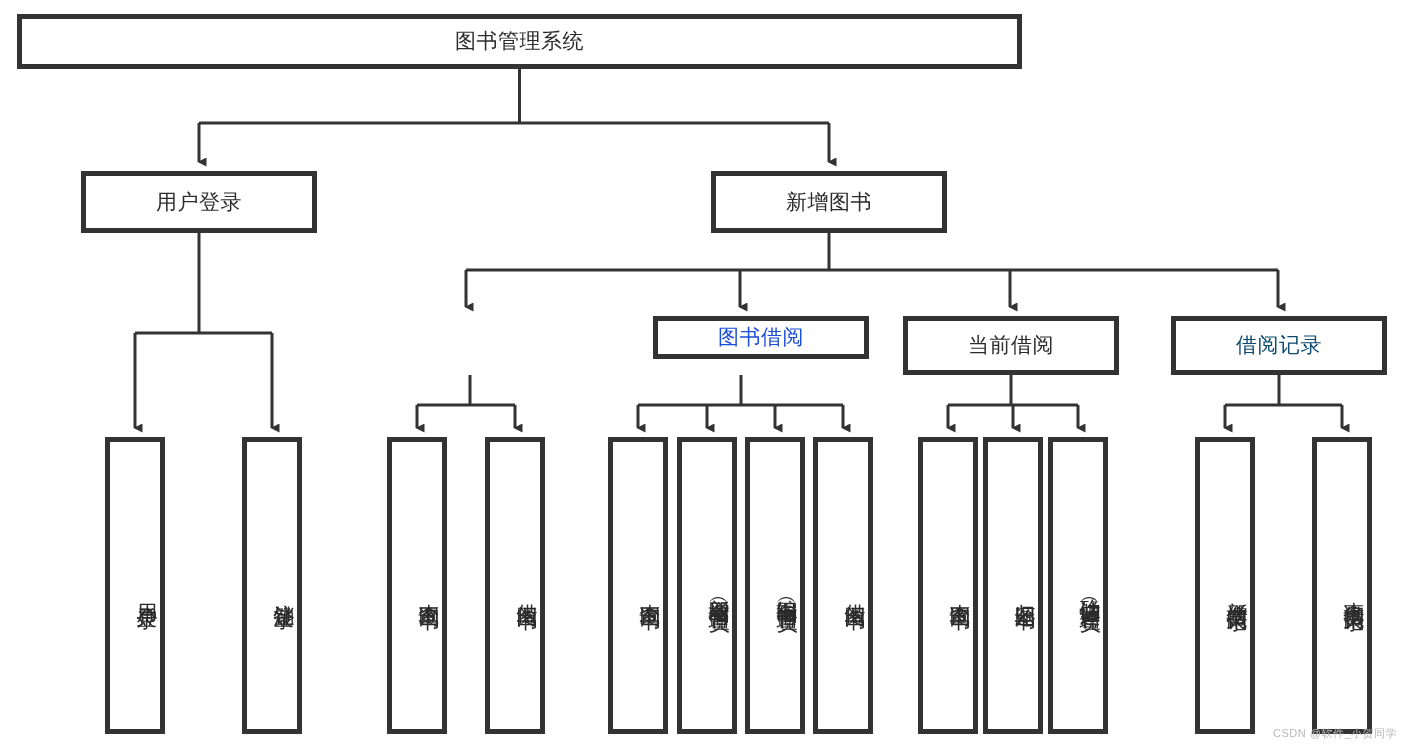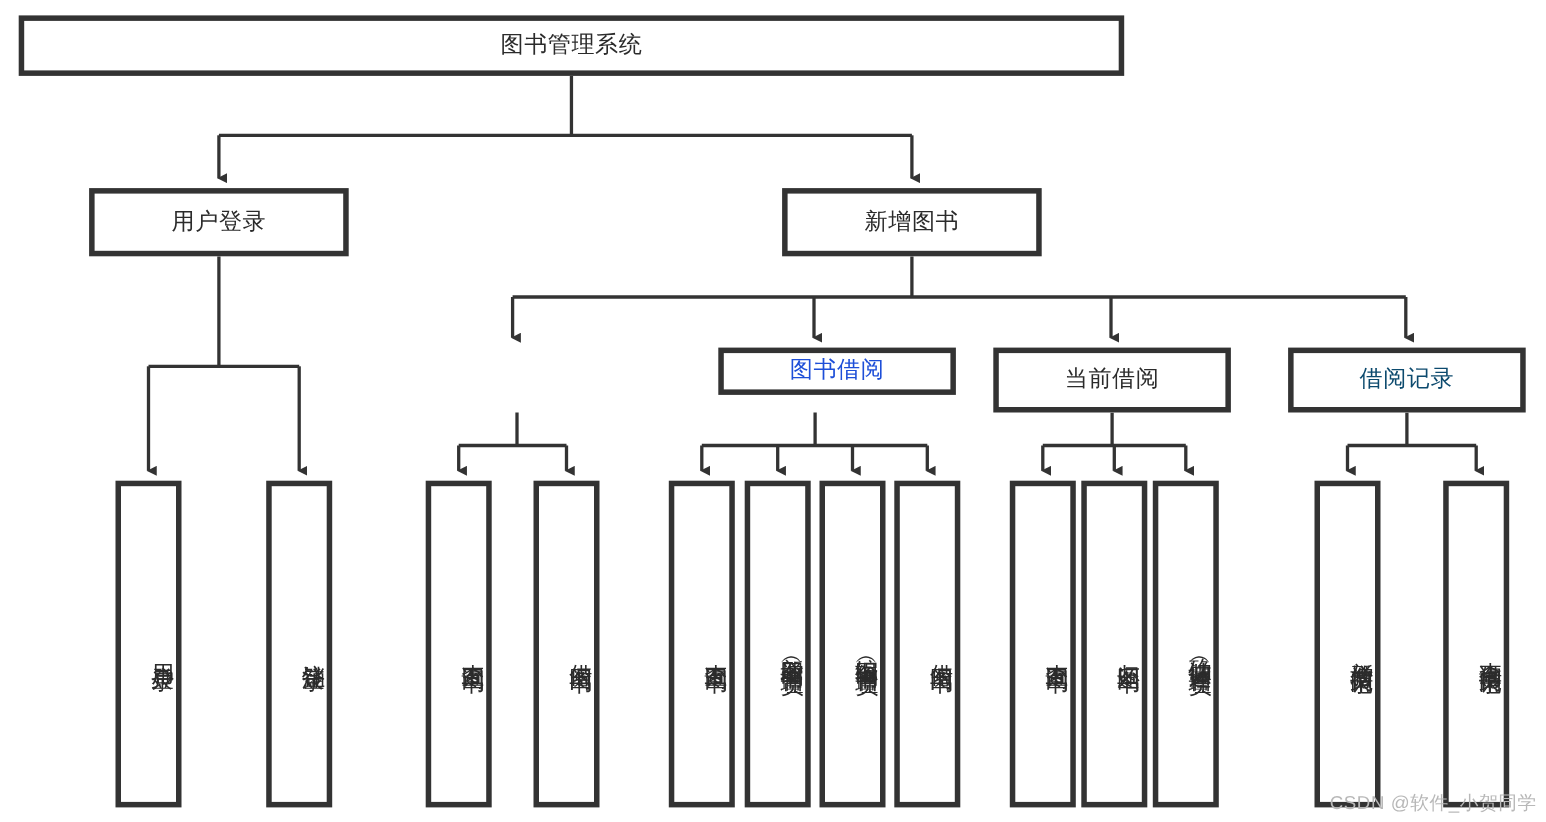--- a/index.html
+++ b/index.html
@@ -56,21 +56,21 @@
     white-space: nowrap;
   }
   .node.leaf .label {
     writing-mode: vertical-rl;
     text-orientation: upright;
   }
   #watermark {
     position: absolute;
     right: 8px;
     bottom: 6px;
-    font-size: 17px;
+    font-size: 11px;
     color: #b8b8b8;
     letter-spacing: 0.5px;
     white-space: nowrap;
     user-select: none;
   }
 </style>
 </head>
 <body>
 
 <div id="diagram-root">

